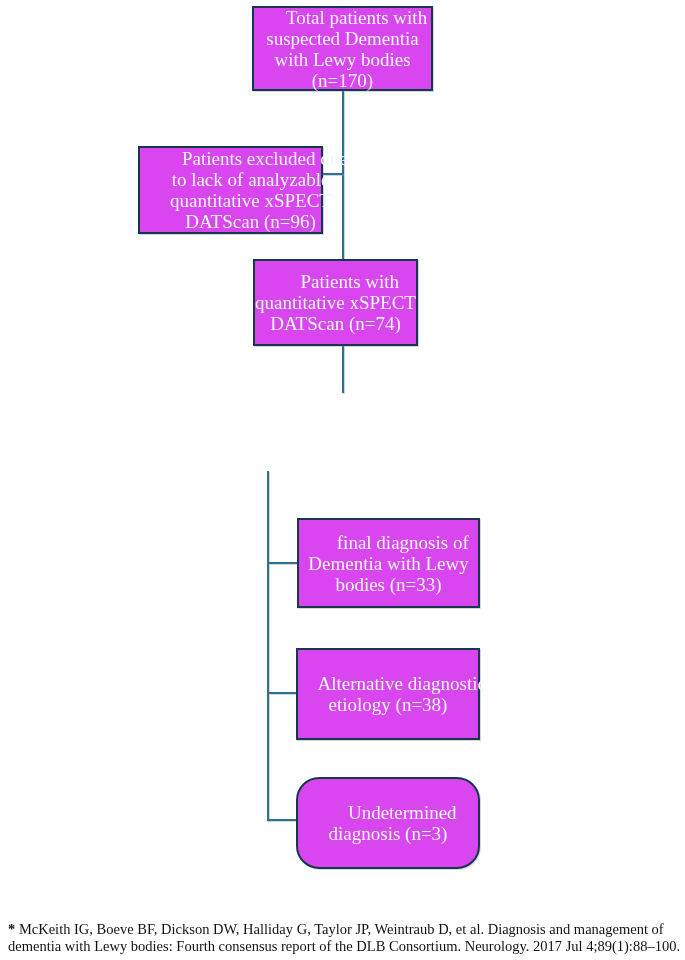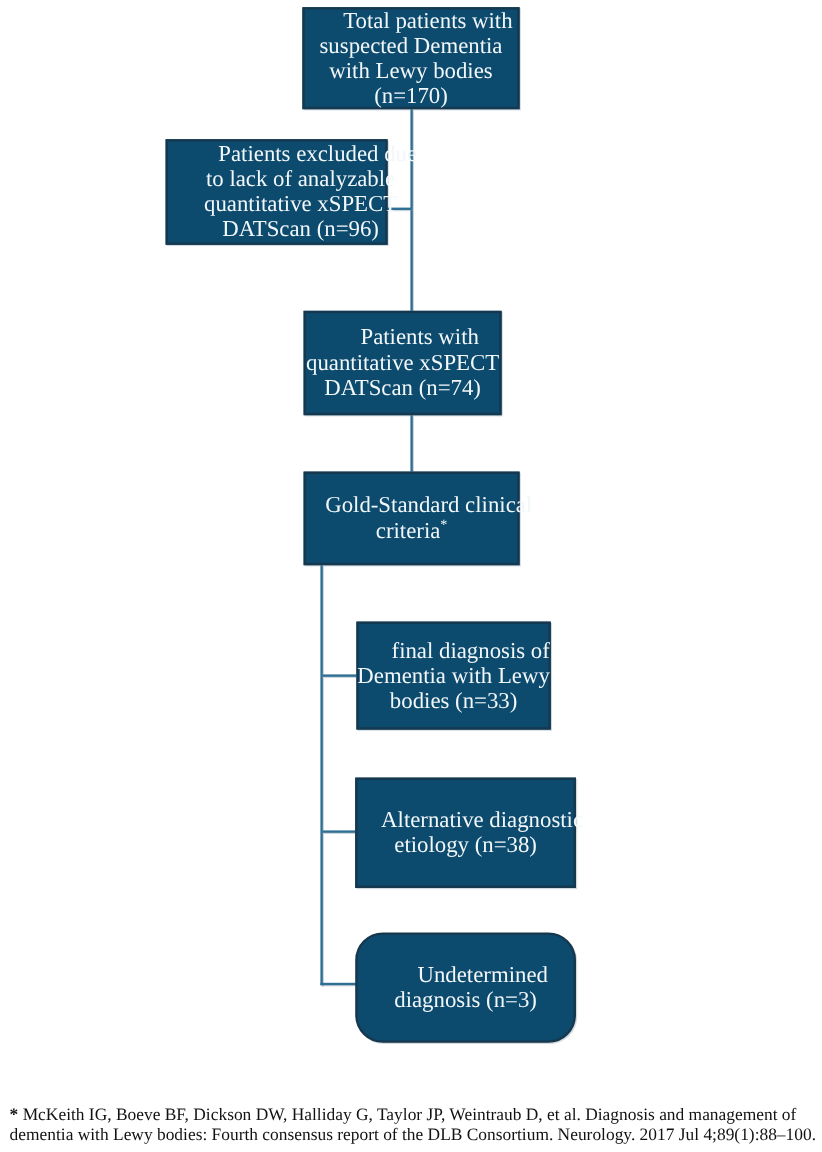--- a/index.html
+++ b/index.html
@@ -10,21 +10,21 @@
   #canvas {
     position: relative;
     width: 685px;
     height: 960px;
     background: #ffffff;
     overflow: hidden;
     font-family: "Liberation Serif", serif;
   }
   .box {
     position: absolute;
-    background: #0c4a6e;
+    background: #d946ef;
     border: 2px solid #16384F;
     box-sizing: border-box;
     display: flex;
     align-items: center;
     justify-content: center;
     box-shadow: 1px 1px 0 rgba(120,145,160,0.35);
   }
   .box-text {
     white-space: pre;
     text-align: center;
@@ -37,24 +37,24 @@
     font-size: 0.62em;
     line-height: 0;
   }
   .connector {
     position: absolute;
     background: #2E6F93;
     box-shadow: 1px 1px 0 rgba(130,152,168,0.4);
   }
   
   #box-total        { left: 252px; top:   6px; width: 181px; height: 85px; }
-  #box-excluded     { left: 138px; top: 116px; width: 185px; height: 88px; padding-left: 40px; }
+  #box-excluded     { left: 138px; top: 146px; width: 185px; height: 88px; padding-left: 40px; }
   #box-quantitative { left: 253px; top: 259px; width: 165px; height: 87px; }
   #box-goldstandard { left: 253px; top: 393px; width: 180px; height: 78px; }
-  #box-dlb          { left: 297px; top: 518px; width: 162px; height: 90px; }
+  #box-dlb          { left: 297px; top: 518px; width: 183px; height: 90px; }
   #box-alternative  { left: 296px; top: 648px; width: 184px; height: 92px; }
   #box-undetermined { left: 296px; top: 777px; width: 184px; height: 92px; border-radius: 23px; }
   
   #line-total-to-quant { left: 342px; top:  91px; width:  2px; height: 168px; }
   #line-excluded-branch{ left: 322px; top: 173px; width: 21px; height:   2px; }
   #line-quant-to-gold  { left: 342px; top: 346px; width:  2px; height:  47px; }
   #line-stem           { left: 267px; top: 471px; width:  2px; height: 350px; }
   #line-branch-dlb     { left: 269px; top: 562px; width: 28px; height:   2px; }
   #line-branch-alt     { left: 269px; top: 692px; width: 27px; height:   2px; }
   #line-branch-undet   { left: 267px; top: 819px; width: 31px; height:   2px; }
@@ -105,26 +105,20 @@
   </div>
 
   <div class="box" id="box-quantitative">
     <div class="box-text">
       <span>Patients with
 quantitative xSPECT
 DATScan (n=74)</span>
     </div>
   </div>
 
-  <div class="box" id="box-goldstandard">
-    <div class="box-text">
-      <span>Gold-Standard clinical
-criteria</span><sup>*</sup>
-    </div>
-  </div>
 
   <div class="box" id="box-dlb">
     <div class="box-text">
       <span>final diagnosis of
 Dementia with Lewy
 bodies (n=33)</span>
     </div>
   </div>
 
   <div class="box" id="box-alternative">

